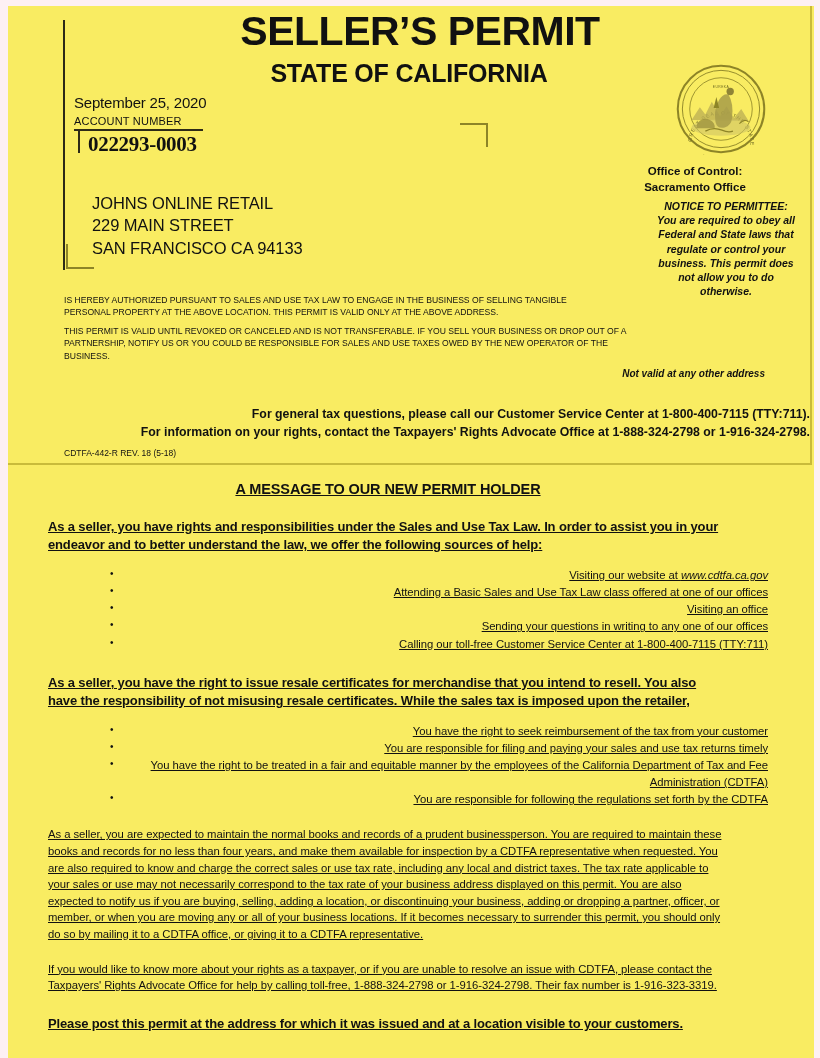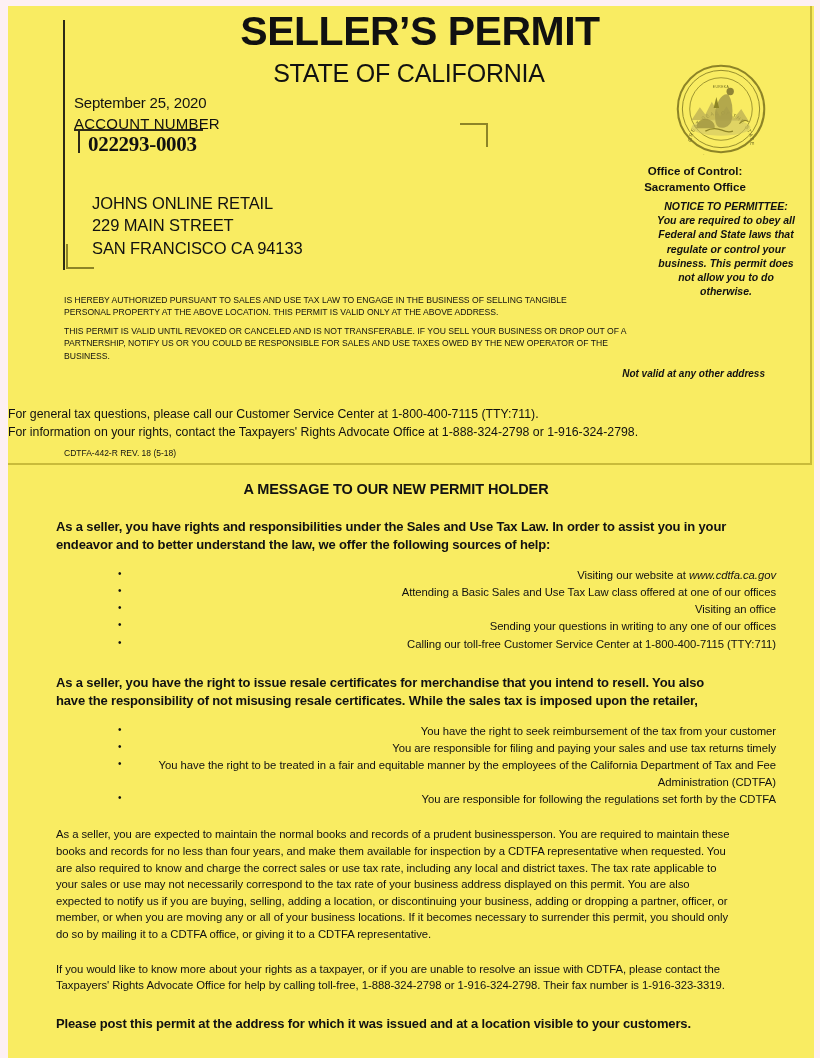--- a/index.html
+++ b/index.html
@@ -67,36 +67,36 @@
     letter-spacing: -0.5px;
     line-height: 1.05;
     padding-left: 22px;
   }
   .subtitle {
     position: absolute;
     left: 0; right: 0;
     top: 53px;
     text-align: center;
     font-size: 25px;
-    font-weight: normal;
+    font-weight: bold;
     letter-spacing: -0.2px;
   }
 
   .issue-date {
     position: absolute;
     left: 66px;
     top: 88px;
     font-size: 15px;
     letter-spacing: -0.2px;
   }
   .acct-label {
     position: absolute;
     left: 66px;
     top: 109px;
-    font-size: 15px;
+    font-size: 11px;
     letter-spacing: 0.2px;
   }
   .acct-underline {
     position: absolute;
     left: 66px;
     top: 123px;
     width: 129px;
     height: 2px;
     background: #2d2a17;
   }
@@ -201,38 +201,39 @@
     right: 45px;
     top: 362px;
     font-size: 10px;
     font-style: italic;
     font-weight: bold;
   }
   .contact {
     position: absolute;
     left: 0; right: 0;
     top: 400px;
-    text-align: left;
+    text-align: right;
     font-size: 12.3px;
-    font-weight: normal;
+    font-weight: bold;
     line-height: 1.45;
   }
   .formno {
     position: absolute;
     left: 56px;
     top: 442px;
     font-size: 8.5px;
   }
 
   
   #message {
     position: absolute;
-    left: 16px;
+    left: 8px;
     top: 465px;
     width: 760px;
+    text-decoration: underline;
   }
   .msg-title {
     text-align: center;
     font-size: 14.5px;
     font-weight: bold;
     margin-top: 16px;
     letter-spacing: -0.1px;
   }
   .para-bold {
     margin: 21px 40px 0 40px;

